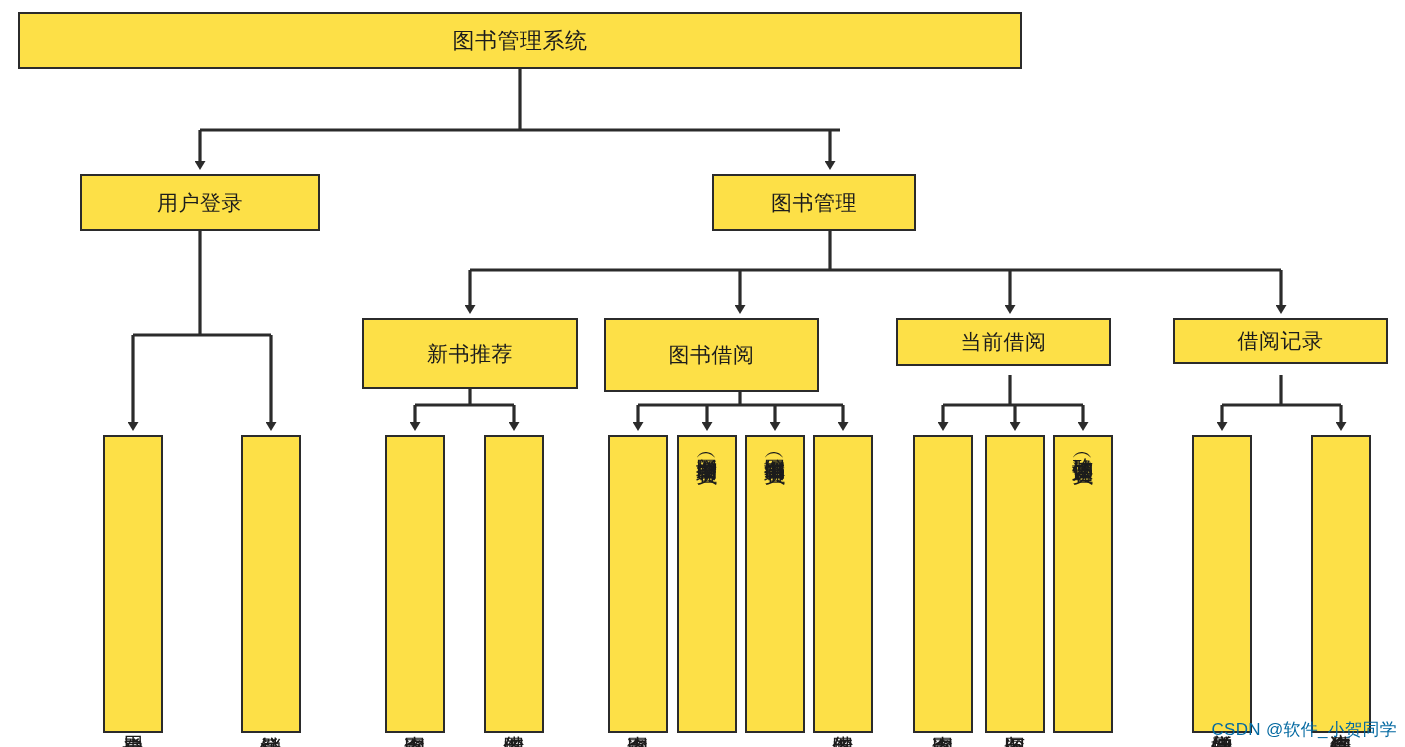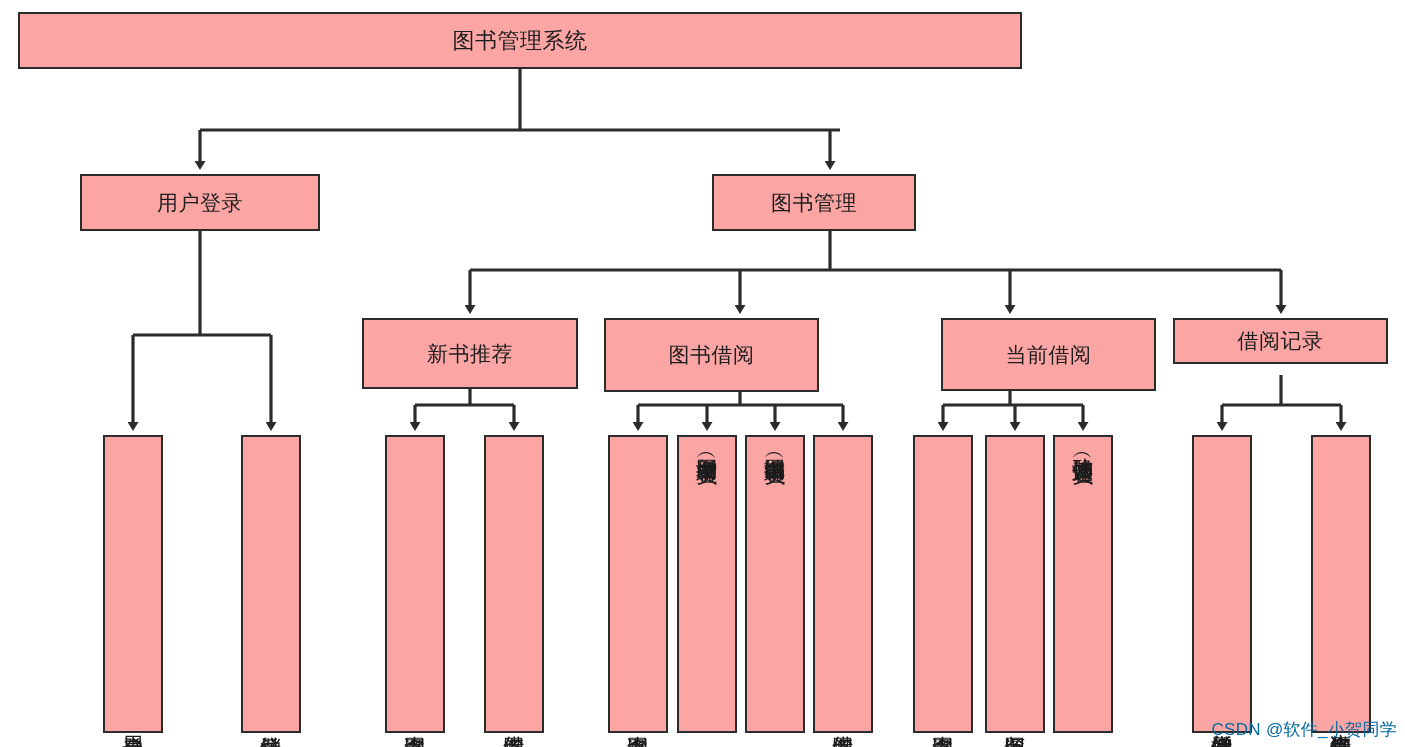--- a/index.html
+++ b/index.html
@@ -22,21 +22,21 @@
     left: 0;
     top: 0;
     width: 1405px;
     height: 747px;
     pointer-events: none;
   }
   .node {
     position: absolute;
     box-sizing: border-box;
     border: 2px solid #2b2b2b;
-    background: #fca5a5;
+    background: #fde047;
     display: flex;
     align-items: center;
     justify-content: center;
     color: #1c1c1c;
   }
   .node-h {
     font-size: 21px;
     letter-spacing: 0.5px;
     white-space: nowrap;
   }
@@ -126,21 +126,21 @@
     </g>
   </svg>
 
   <div class="node node-h node-root" id="node-root" style="left: 18px; top: 12px; width: 1004px; height: 57px;">图书管理系统</div>
 
   <div class="node node-h" id="l2-0" style="left: 80px; top: 174px; width: 240px; height: 57px;">用户登录</div>
   <div class="node node-h" id="l2-1" style="left: 712px; top: 174px; width: 204px; height: 57px;">图书管理</div>
 
   <div class="node node-h" id="l3-0" style="left: 362px; top: 318px; width: 216px; height: 71px;">新书推荐</div>
   <div class="node node-h" id="l3-1" style="left: 604px; top: 318px; width: 215px; height: 74px;">图书借阅</div>
-  <div class="node node-h" id="l3-2" style="left: 941px; top: 318px; width: 215px; height: 73px;">当前借阅</div>
+  <div class="node node-h" id="l3-2" style="left: 896px; top: 318px; width: 215px; height: 48px;">当前借阅</div>
   <div class="node node-h" id="l3-3" style="left: 1173px; top: 318px; width: 215px; height: 46px;">借阅记录</div>
 
   <div class="node node-v" id="lf-0" style="left: 103px; top: 435px; width: 60px; height: 298px;">
     <span class="vtext">用户登录</span>
   </div>
   <div class="node node-v" id="lf-1" style="left: 241px; top: 435px; width: 60px; height: 298px;">
     <span class="vtext">注销登录</span>
   </div>
   <div class="node node-v" id="lf-2" style="left: 385px; top: 435px; width: 60px; height: 298px;">
     <span class="vtext">查询图书</span>

